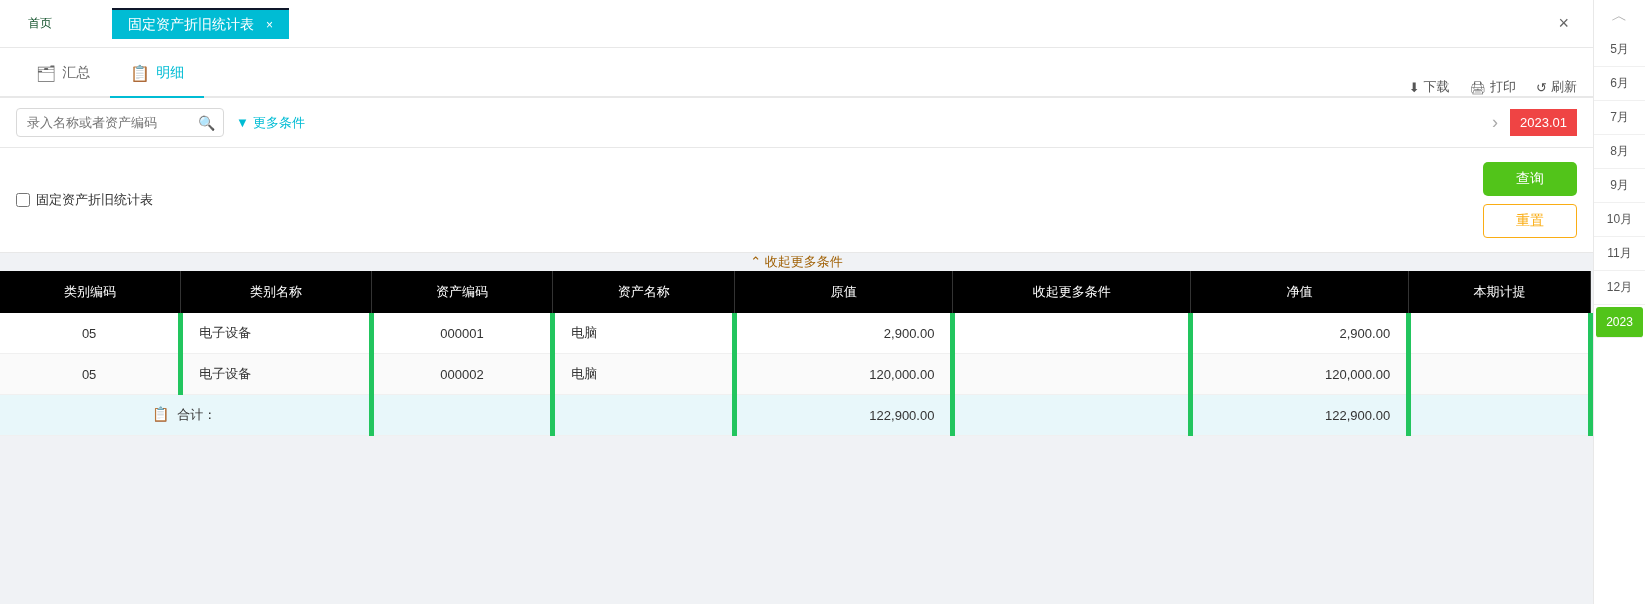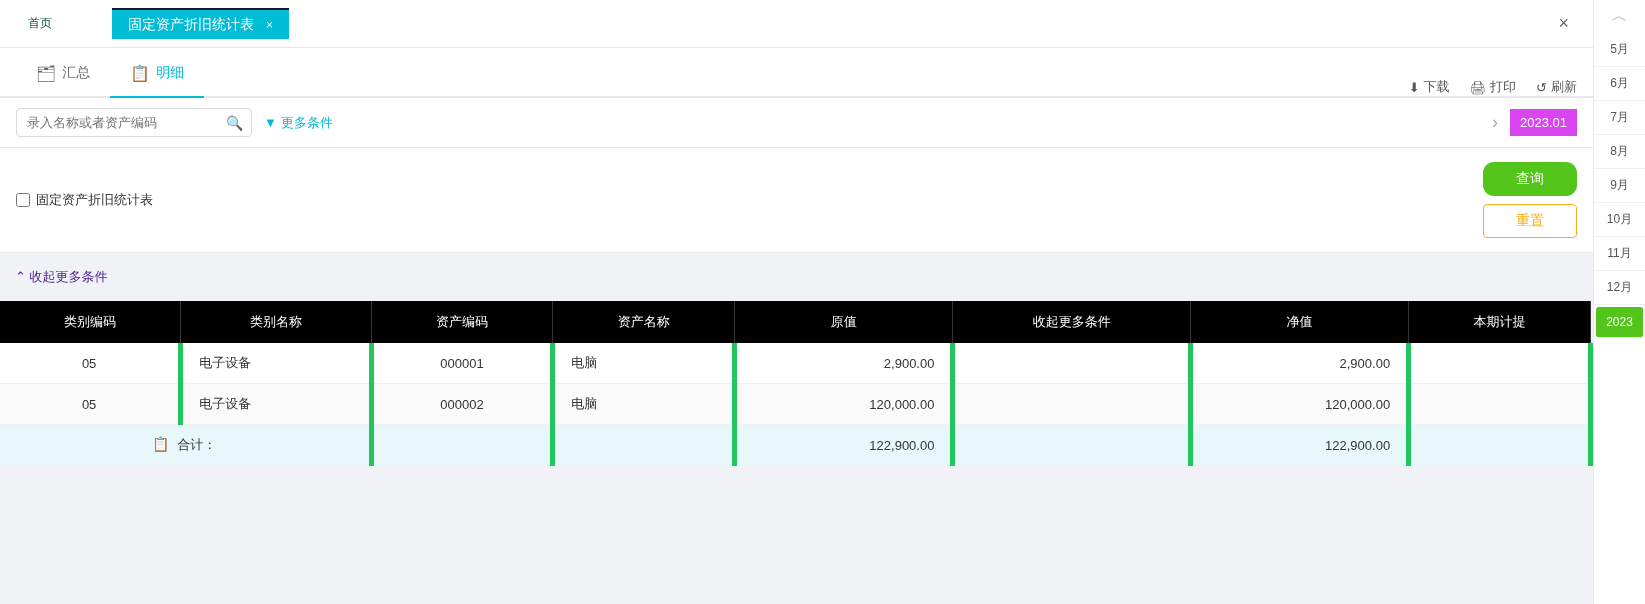--- a/index.html
+++ b/index.html
@@ -19,46 +19,46 @@
     
     .tab-bar { background: #fff; display: flex; align-items: flex-end; padding: 0 16px; height: 50px; border-bottom: 2px solid #e8e8e8; gap: 0; }
     .tab-item { display: flex; align-items: center; gap: 6px; padding: 0 20px; height: 48px; cursor: pointer; border-bottom: 2px solid transparent; margin-bottom: -2px; color: #666; font-size: 14px; }
     .tab-item.active { color: #00bcd4; border-bottom: 2px solid #00bcd4; }
     .tab-icon { font-size: 16px; }
     .tab-actions { margin-left: auto; display: flex; align-items: center; gap: 20px; color: #666; font-size: 13px; }
     .tab-action-btn { display: flex; align-items: center; gap: 4px; cursor: pointer; color: #555; }
 
     
     .toolbar { background: #fff; padding: 10px 16px; border-bottom: 1px solid #e8e8e8; display: flex; align-items: center; gap: 12px; }
-    .search-input { border: 1px solid #d9d9d9; border-radius: 4px; padding: 6px 40px 6px 10px; width: 236px; font-size: 13px; outline: none; color: #999; position: relative; }
+    .search-input { border: 1px solid #d9d9d9; border-radius: 4px; padding: 6px 40px 6px 10px; width: 208px; font-size: 13px; outline: none; color: #999; position: relative; }
     .search-wrapper { position: relative; display: flex; align-items: center; }
     .search-icon { position: absolute; right: 8px; color: #999; font-size: 14px; }
     .more-conditions { color: #00bcd4; display: flex; align-items: center; gap: 4px; cursor: pointer; font-size: 13px; }
     .filter-icon { font-size: 13px; }
     .toolbar-right { margin-left: auto; color: #aaa; font-size: 18px; cursor: pointer; }
 
     
-    .date-badge { background: #d946ef; color: white; padding: 6px 10px; font-size: 13px; white-space: nowrap; }
+    .date-badge { background: #ef4444; color: white; padding: 6px 10px; font-size: 13px; white-space: nowrap; }
 
     
     .filter-area { background: #fff; padding: 14px 16px; border-bottom: 1px solid #e8e8e8; display: flex; align-items: center; gap: 24px; }
     .filter-item { display: flex; align-items: center; gap: 8px; }
     .filter-label { color: #333; font-size: 13px; white-space: nowrap; }
     .filter-select { border: none; border-bottom: 1px solid #d9d9d9; padding: 4px 24px 4px 4px; min-width: 140px; font-size: 13px; outline: none; appearance: none; background: transparent; cursor: pointer; color: #333; }
     .filter-select-wrapper { position: relative; display: inline-flex; align-items: center; }
     .filter-select-wrapper::after { content: "▾"; position: absolute; right: 4px; color: #999; font-size: 11px; pointer-events: none; }
     .filter-checkbox-item { display: flex; align-items: center; gap: 6px; }
     .filter-checkbox { width: 14px; height: 14px; border: 1px solid #d9d9d9; cursor: pointer; }
     .filter-checkbox-label { font-size: 13px; color: #333; }
     .filter-actions { margin-left: auto; display: flex; flex-direction: column; gap: 8px; }
-    .btn-query { background: #52c41a; color: #fff; border: none; padding: 8px 32px; border-radius: 11px; font-size: 14px; cursor: pointer; }
+    .btn-query { background: #52c41a; color: #fff; border: none; padding: 8px 32px; border-radius: 5px; font-size: 14px; cursor: pointer; }
     .btn-reset { background: #fff; color: #faad14; border: 1px solid #faad14; padding: 7px 32px; border-radius: 4px; font-size: 14px; cursor: pointer; }
 
     
-    .collapse-bar { text-align: left; padding: 15px; color: #4c1d95; cursor: pointer; font-size: 13px; }
+    .collapse-bar { text-align: center; padding: 0; color: #a16207; cursor: pointer; font-size: 13px; }
 
     
     .table-wrapper { flex: 1; overflow-x: auto; }
     table { width: 100%; border-collapse: collapse; }
     thead tr { background: #000000; color: #fff; font-family: Liberation Serif, serif; }
     thead th { padding: 12px 16px; font-weight: normal; font-size: 13px; text-align: center; border-right: 1px solid rgba(255,255,255,0.2); white-space: nowrap; }
     tbody tr { background: #fff; border-bottom: 1px solid #f0f0f0; }
     tbody tr:nth-child(even) { background: #fafafa; }
     tbody tr.total-row { background: #e8f7fa; }
     tbody td { padding: 11px 16px; font-size: 13px; text-align: center; border-right: 5px solid #22c55e; }

